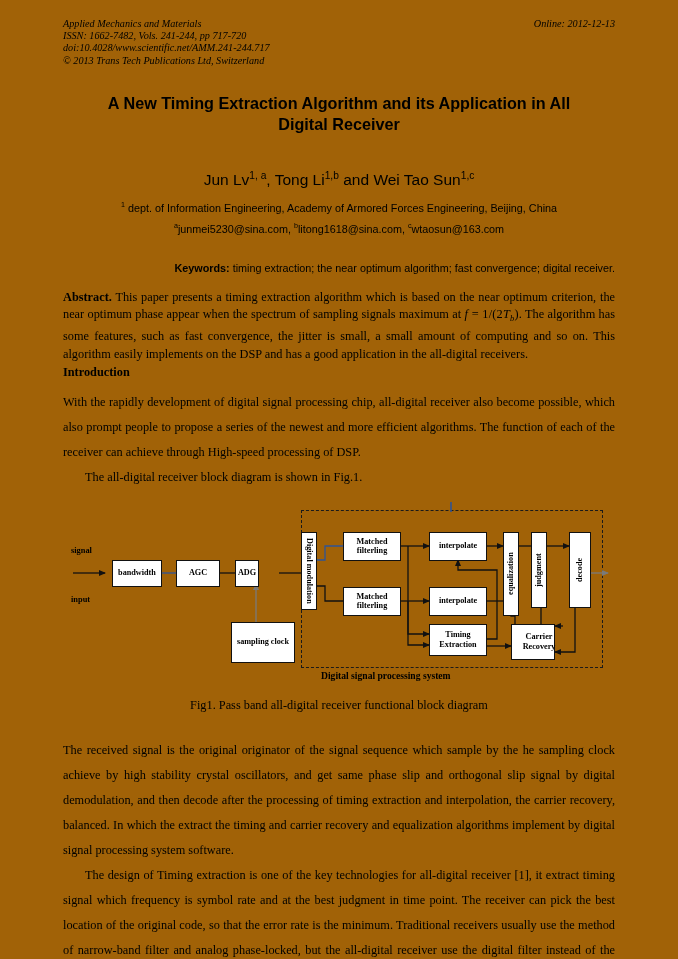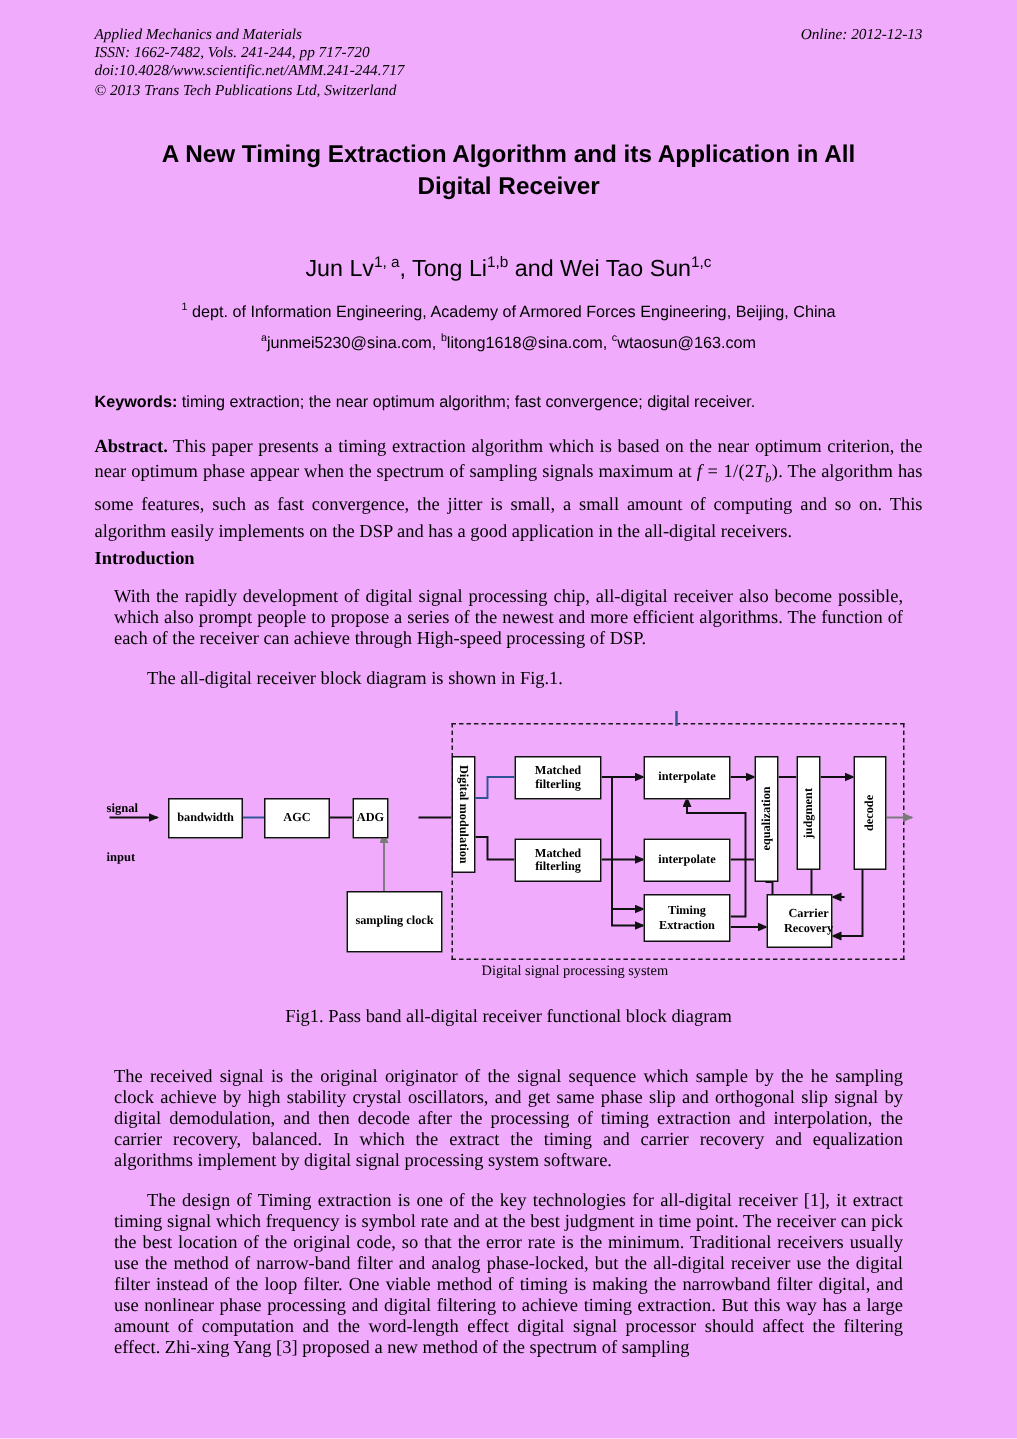--- a/index.html
+++ b/index.html
@@ -13,21 +13,21 @@
     position: relative;
     font-family: "Liberation Serif", "DejaVu Serif", serif;
     color: #000;
     overflow: hidden;
   }
   .page {
     position: absolute;
     left: 0; top: 0;
     width: 678px;
     height: 959px;
-    background: #f0abfc;
+    background: #a16207;
   }
   .content {
     position: absolute;
     left: 63px;
     top: 18px;
     width: 552px;
   }
 
   
   .jhead {
@@ -79,21 +79,21 @@
     line-height: 15px;
   }
   sup { font-size: 0.66em; vertical-align: super; line-height: 0; }
 
   
   .keywords {
     margin-top: 24px;
     font-family: "Liberation Sans", "DejaVu Sans", sans-serif;
     font-size: 10.8px;
     line-height: 15px;
-    text-align: left;
+    text-align: right;
   }
   .keywords b { font-weight: bold; }
 
   
   .abstract {
     margin-top: 13px;
     font-size: 12.3px;
     line-height: 17.6px;
     text-align: justify;
     text-justify: inter-word;
@@ -107,24 +107,24 @@
   .formula .up { font-style: normal; }
   .formula sub { font-size: 0.7em; font-style: italic; }
 
   
   .sechead {
     font-weight: bold;
     font-size: 12.3px;
     line-height: 16px;
   }
   p.body {
-    margin: 13px;
+    margin: 0;
     margin-top: 10px;
     font-size: 12.3px;
-    line-height: 14px;
+    line-height: 25px;
     text-align: justify;
   }
   p.body.indent { text-indent: 22px; margin-top: 0px; }
 
   
   .figure-wrap {
     position: relative;
     height: 220px;
     margin-top: 10px;
   }
@@ -169,21 +169,21 @@
     position: absolute;
     font-family: "Liberation Serif", "DejaVu Serif", serif;
     font-weight: bold;
     font-size: 8.4px;
     color: #000;
     white-space: nowrap;
   }
   .dsys {
     position: absolute;
     font-family: "Liberation Serif", "DejaVu Serif", serif;
-    font-weight: normal;
+    font-weight: bold;
     font-size: 9.6px;
     color: #000;
     white-space: nowrap;
   }
   .dashframe {
     position: absolute;
     border: 1.6px dashed #1a1a1a;
     box-sizing: border-box;
   }
   svg.wires {
@@ -285,21 +285,21 @@
 
           <polyline points="478,108 478,126 492,126"></polyline>
           <polyline points="500,126 492,126" marker-end="url(#ah)"></polyline>
 
           <polyline points="512,108 512,152 492,152" marker-end="url(#ah)"></polyline>
         </g>
 
         <line x1="388" y1="2" x2="388" y2="12" stroke="#2f5496" stroke-width="1.6"></line>
       </svg>
 
-      <div class="dlabel" style="left:8px; top:62px;">signal</div>
+      <div class="dlabel" style="left:8px; top:46px;">signal</div>
       <div class="dlabel" style="left:8px; top:95px;">input</div>
 
       <div class="dbox" style="left:49px; top:60px; width:50px; height:27px;">bandwidth</div>
       <div class="dbox" style="left:113px; top:60px; width:44px; height:27px;">AGC</div>
       <div class="dbox" style="left:172px; top:60px; width:24px; height:27px;">ADG</div>
       <div class="dbox" style="left:168px; top:122px; width:64px; height:41px;">sampling clock</div>
 
       <div class="dbox vert" style="left:238px; top:32px; width:16px; height:78px;">Digital modulation</div>
 
       <div class="dbox" style="left:280px; top:32px; width:58px; height:29px;">Matched filterling</div>

